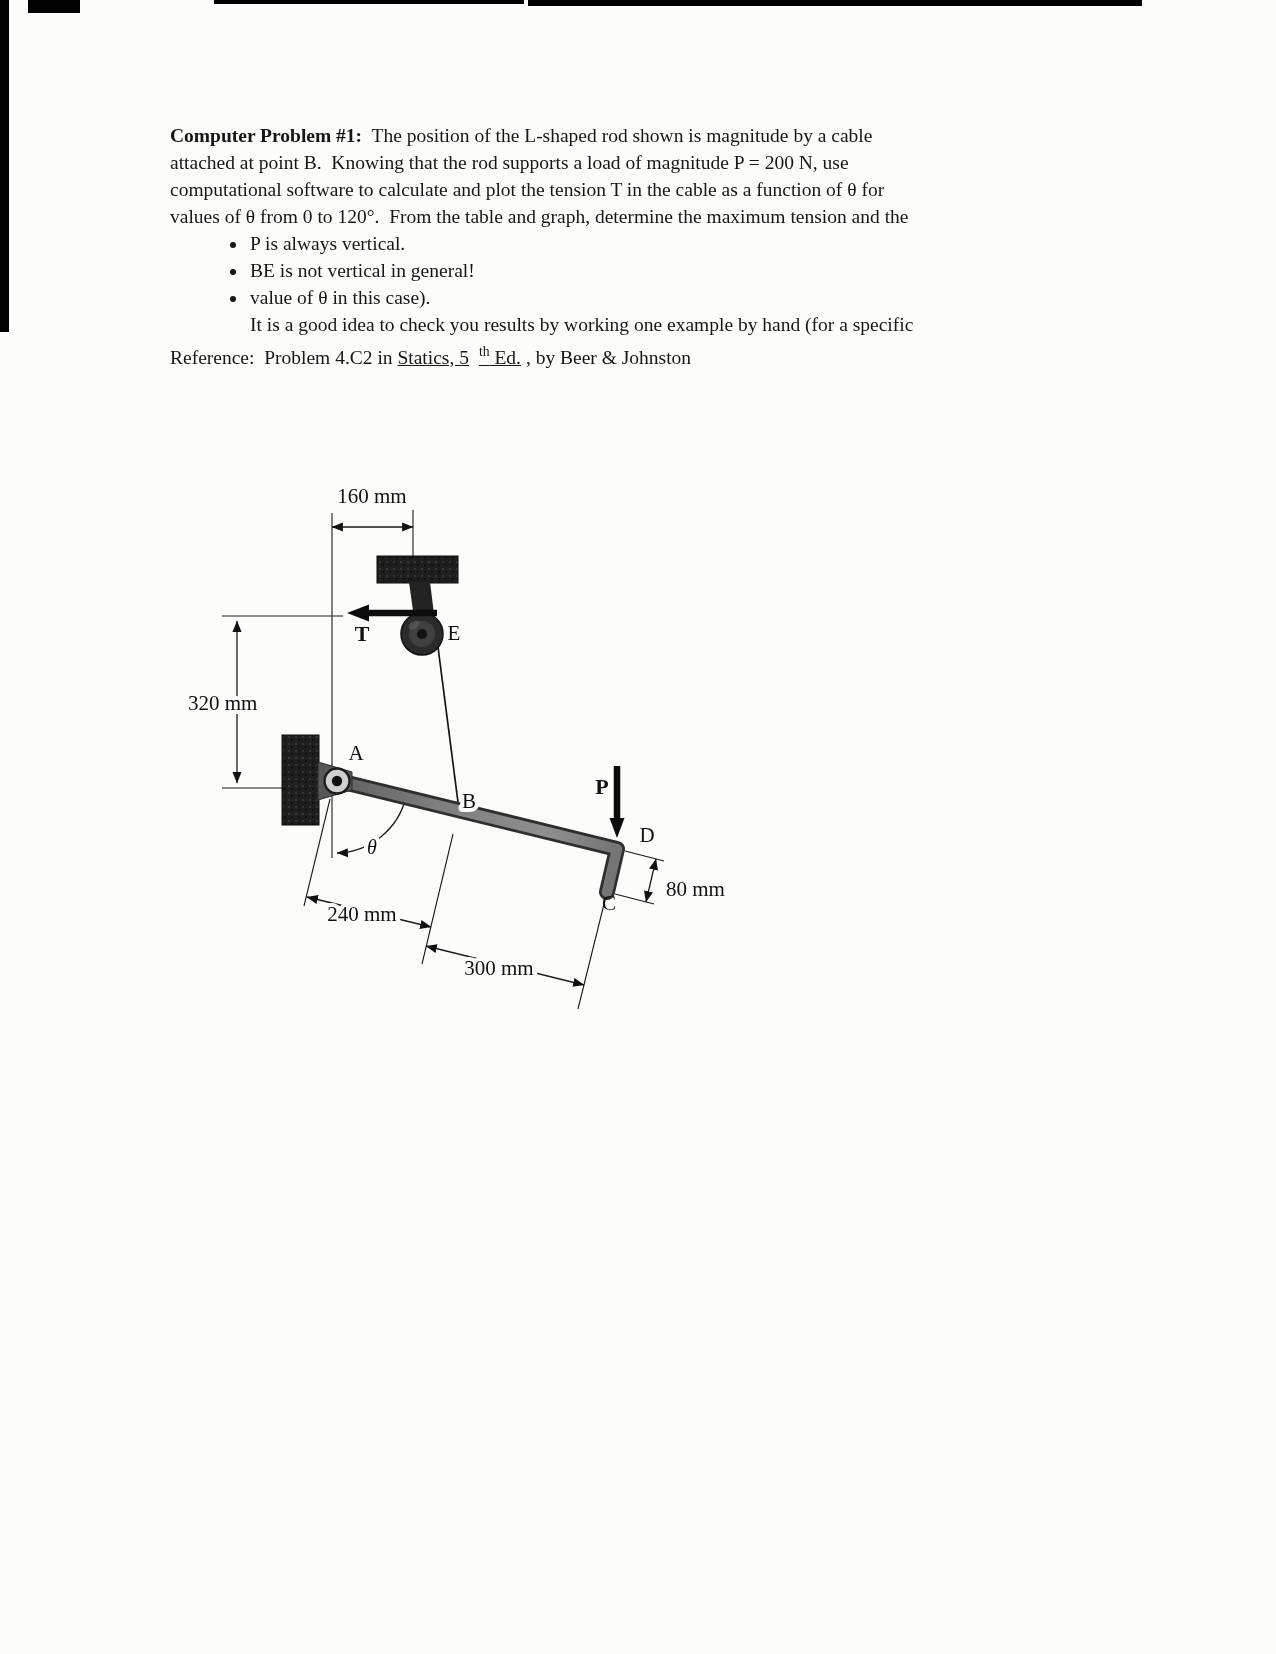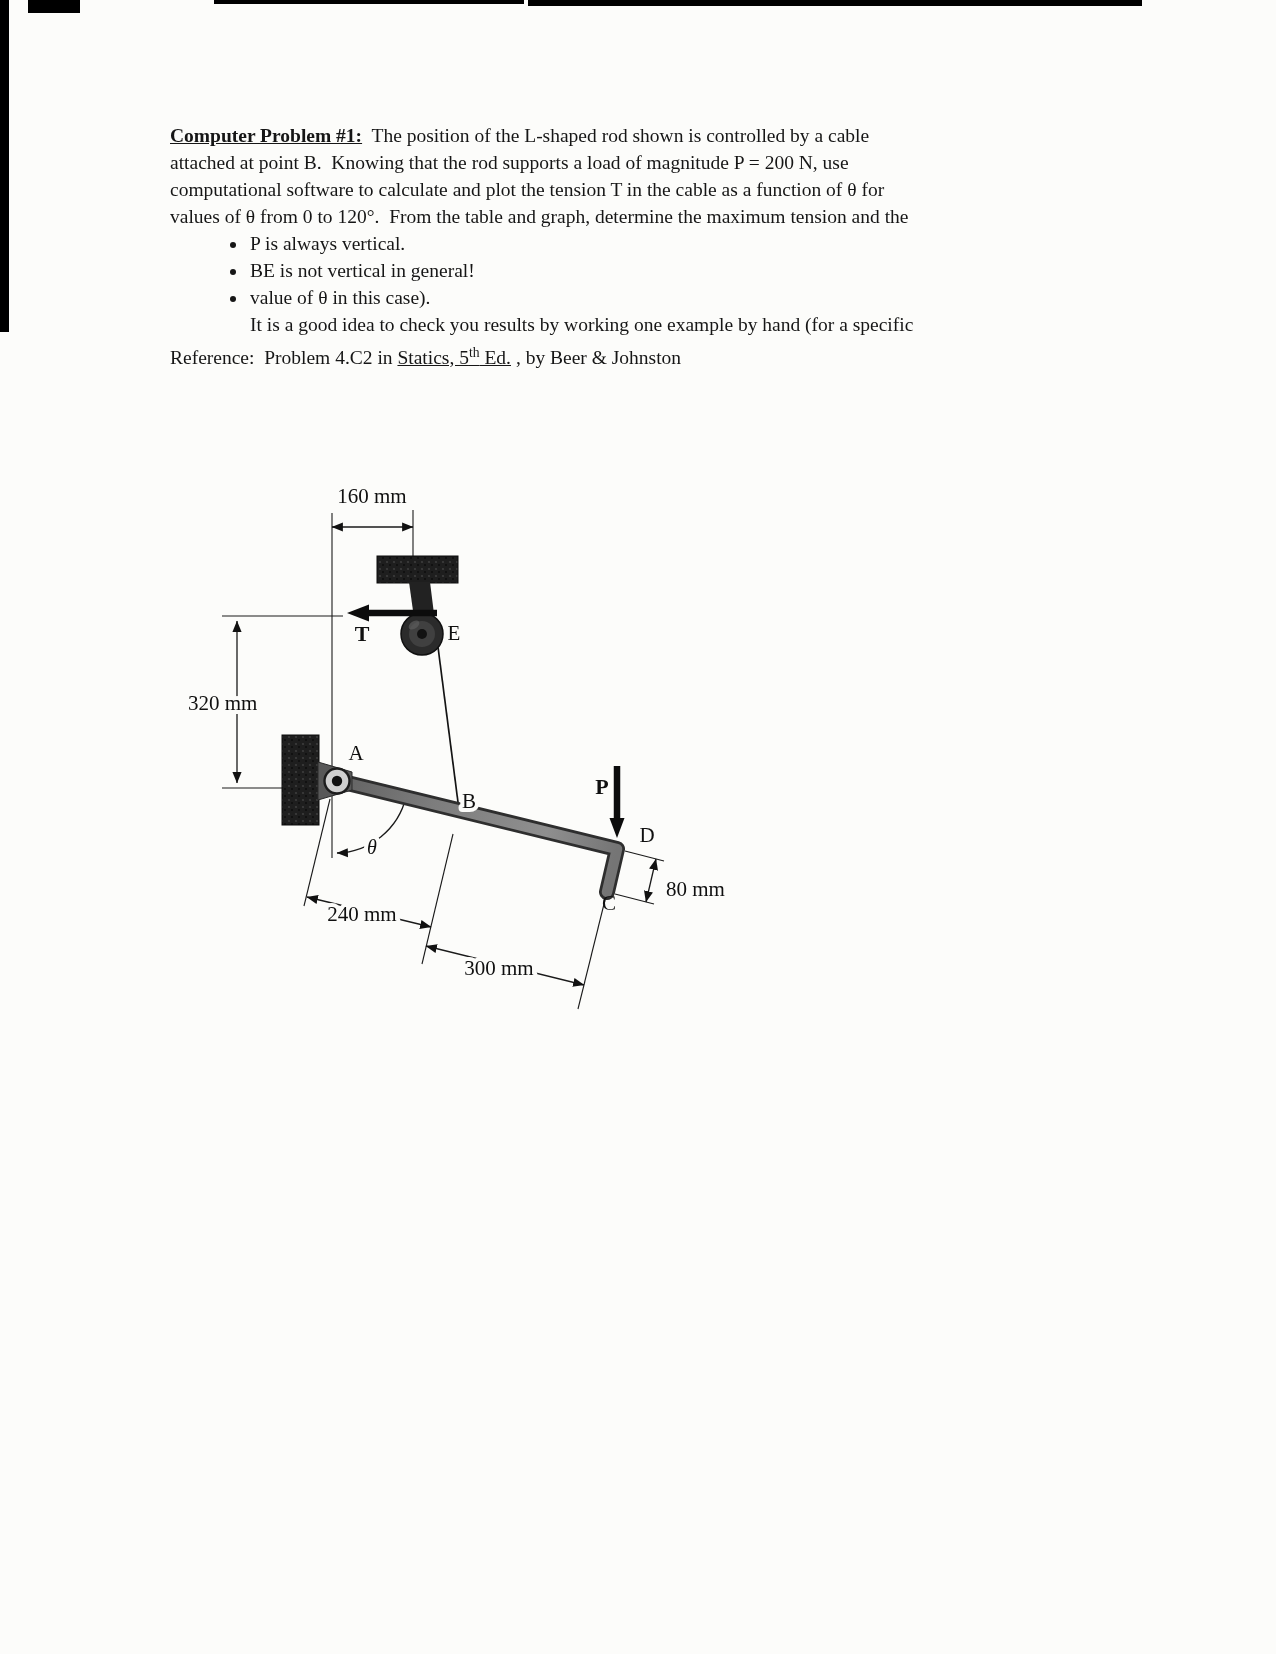--- a/index.html
+++ b/index.html
@@ -5,46 +5,46 @@
   * { margin:0; padding:0; box-sizing:border-box; }
   html,body { background:#e8e8e8; }
   body { width:1276px; height:1654px; position:relative; margin:0 auto; background:#fcfcfa;
          font-family:"Liberation Serif", serif; color:#161616; overflow:hidden; }
 
   .artifact { position:absolute; background:#000; }
 
   .textblock { position:absolute; left:170px; top:122px; width:900px;
                font-size:19.5px; line-height:27px; }
   .line { white-space:pre; }
-  .title { font-weight:bold; text-decoration:underline; }
+  .title { font-weight:bold; }
   ul.notes { list-style:disc; padding-left:78px; }
   ul.notes li { padding-left:2px; }
   .book { text-decoration:underline; }
-  sup { font-size:0.7em; }
+  sup { font-size:0.7em;margin-left:10px; }
 
   .figure-wrap { position:absolute; left:170px; top:460px; width:620px; height:570px;text-align:center; }
   svg text { font-family:"Liberation Serif", serif; fill:#101010; }
   .dimtext { font-size:21px; }
   .ptlabel { font-size:21px; }
   .boldlabel { font-size:22px; font-weight:bold; }
   .ital { font-style:italic; font-size:20px; }
   .halo { paint-order:stroke; stroke:#fcfcfa; stroke-width:8px; stroke-linejoin:round; }
   .dimline { stroke:#1a1a1a; stroke-width:1.3; fill:none; }
   .extline { stroke:#1a1a1a; stroke-width:1.1; fill:none; }
 </style>
 </head>
 <body>
 
 <div class="artifact" style="left:0;top:0;width:9px;height:332px;"></div>
 <div class="artifact" style="left:28px;top:0;width:52px;height:13px;"></div>
 <div class="artifact" style="left:214px;top:0;width:310px;height:4px;"></div>
 <div class="artifact" style="left:528px;top:0;width:614px;height:6px;"></div>
 
 <div class="textblock">
-  <div class="line"><span class="title">Computer Problem #1:</span><span>  The position of the L-shaped rod shown is controlled by a cable</span></div>
+  <div class="line"><span class="title">Computer Problem #1:</span><span>  The position of the L-shaped rod shown is magnitude by a cable</span></div>
   <div class="line">attached at point B.  Knowing that the rod supports a load of magnitude P = 200 N, use</div>
   <div class="line">computational software to calculate and plot the tension T in the cable as a function of θ for</div>
   <div class="line">values of θ from 0 to 120°.  From the table and graph, determine the maximum tension and the</div>
   <ul class="notes">
     <li>
         <div class="line">P is always vertical.</div>
       </li>
     <li>
         <div class="line">BE is not vertical in general!</div>
       </li>

